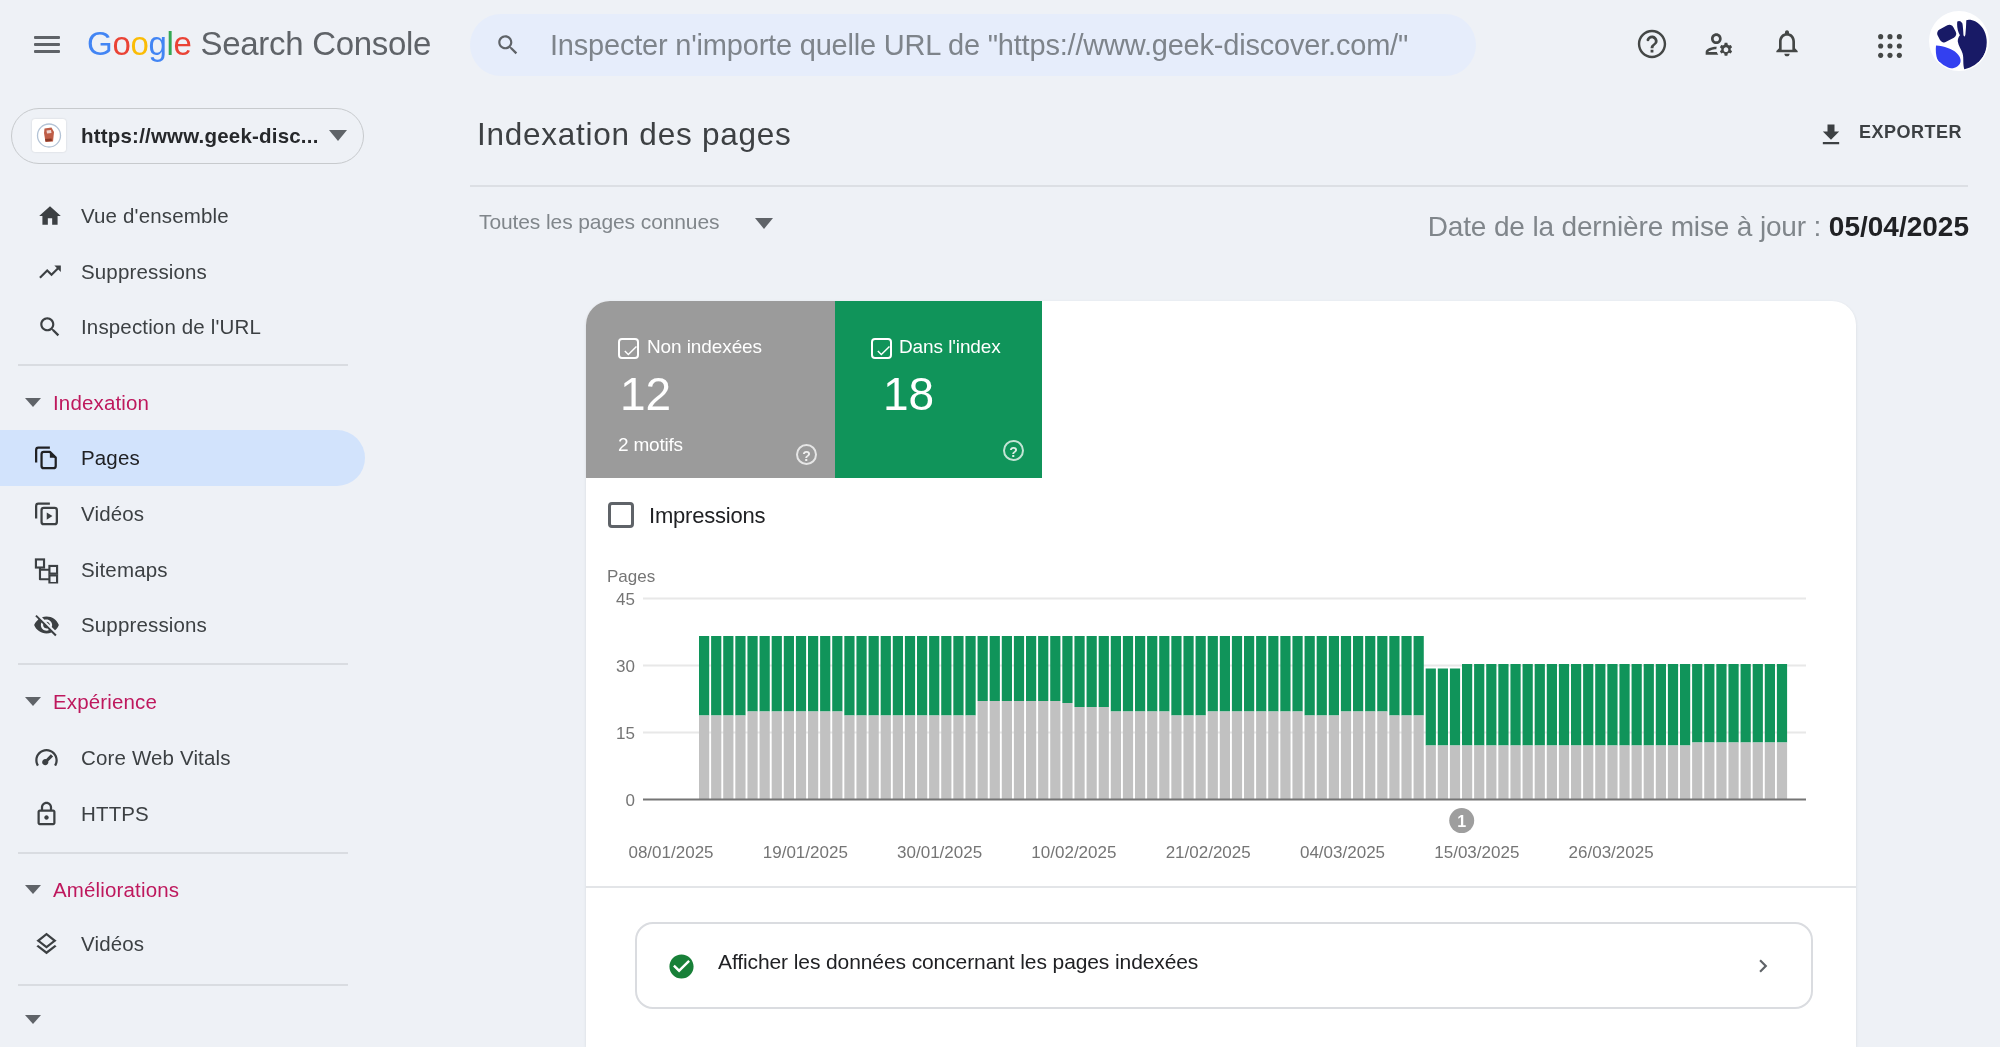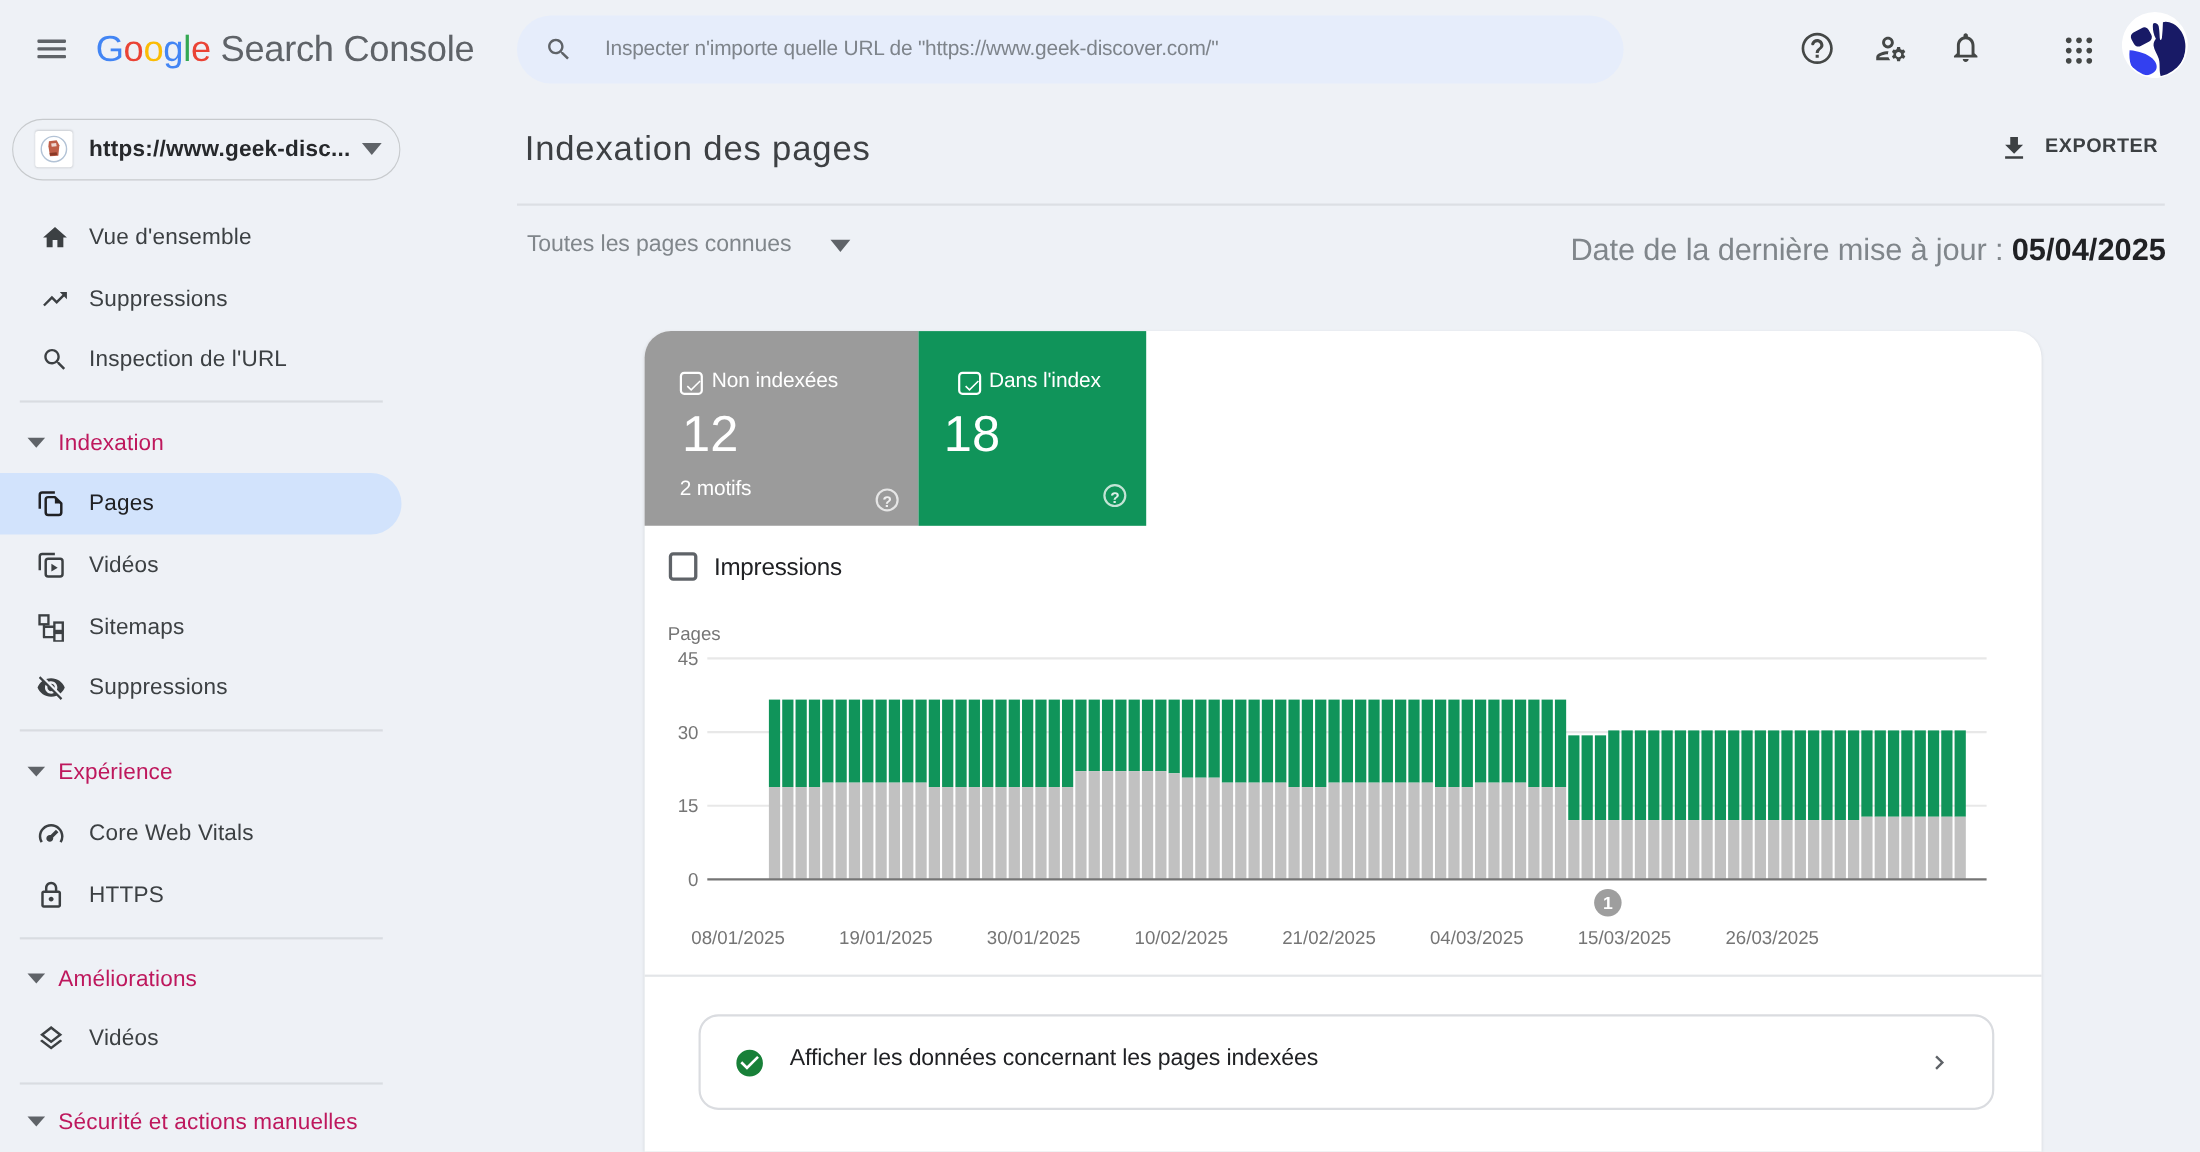--- a/index.html
+++ b/index.html
@@ -6,21 +6,21 @@
 html,body{width:2000px;height:1047px;overflow:hidden}
 body{background:#eef1f6;font-family:"Liberation Sans",sans-serif;position:relative;color:#3c4043}
 .abs{position:absolute}
 
 .burger{left:34px;top:36px;width:26px;height:17px}
 .burger div{height:2.6px;background:#5f6368;border-radius:1px;position:absolute;width:26px}
 .logo{left:87px;top:25px;font-size:33px;letter-spacing:-0.3px;white-space:nowrap}
 .logo .sc{color:#5f6368}
 .searchbar{left:470px;top:14px;width:1006px;height:62px;background:#e6edfb;border-radius:31px}
 .searchbar svg{position:absolute;left:25px;top:18px}
-.searchbar .ph{position:absolute;left:80px;top:0;line-height:62px;font-size:19px;letter-spacing:-0.2px;color:#7e848b;white-space:nowrap}
+.searchbar .ph{position:absolute;left:80px;top:0;line-height:62px;font-size:29px;letter-spacing:-0.2px;color:#7e848b;white-space:nowrap}
 
 .prop{left:11px;top:108px;width:353px;height:56px;border:1.5px solid #c7cacd;border-radius:28px}
 .prop .fav{position:absolute;left:20px;top:10px;width:34px;height:33px;background:#fff;border-radius:3px;box-shadow:0 0 2px rgba(0,0,0,.15)}
 .prop .ptxt{position:absolute;left:69px;top:0;line-height:53px;font-size:20.5px;font-weight:700;letter-spacing:0.2px;color:#26282b}
 .caret{width:0;height:0;border-left:9px solid transparent;border-right:9px solid transparent;border-top:11px solid #5f6368}
 .scaret{width:0;height:0;border-left:8px solid transparent;border-right:8px solid transparent;border-top:9px solid #5f6368}
 .nav-item{left:0;width:365px;height:56px}
 .nav-item .ic{position:absolute;left:37px;top:50%;transform:translateY(-50%)}
 .nav-item .ic2{position:absolute;left:33px;top:50%;transform:translateY(-50%)}
 .nav-item .t{position:absolute;left:81px;top:0;width:280px;line-height:56px;font-size:20.5px;letter-spacing:0.15px;color:#3c4043;white-space:nowrap}
@@ -195,21 +195,20 @@
   </div>
 <div class="abs nav-item" style="top:916px">
 <svg class="ic2" width="27" height="27" viewBox="0 0 24 24">
       <path fill="#3c4043" d="M11.99 18.54l-7.37-5.73L3 14.07l9 7 9-7-1.63-1.27-7.38 5.74zM12 16l7.36-5.73L21 9l-9-7-9 7 1.63 1.27L12 16zm0-11.47L17.74 9 12 13.47 6.26 9 12 4.53z"></path>
     </svg>
 <span class="t">Vidéos</span>
   </div>
 <div class="abs sdiv" style="top:983.5px"></div>
 <div class="abs nav-head" style="top:995px">
     <div class="scaret"></div>
-    <span class="t">Sécurité et actions manuelles</span>
   </div>
 
 <div class="abs title">Indexation des pages</div>
 <svg class="abs" style="left:1817px;top:121px" width="28" height="28" viewBox="0 0 24 24">
     <path fill="#3c4043" d="M19 9h-4V3H9v6H5l7 7 7-7zM5 18v2h14v-2H5z"></path>
   </svg>
 <div class="abs export" style="left:1859px;top:122px">EXPORTER</div>
 <div class="abs hdiv"></div>
 <div class="abs filter">Toutes les pages connues</div>
 <div class="abs caret" style="left:755px;top:218px"></div>
@@ -227,21 +226,21 @@
 <div class="sub" style="top:133px">2 motifs</div>
 <div class="qm" style="right:18px;top:143px">?</div>
 </div>
 <div class="abs statbox" style="left:835px;top:301px;width:207px;background:#10945a">
 <div class="cb" style="left:36px">
       <svg width="23" height="23" viewBox="0 0 24 24">
         <path fill="#fff" d="M9 16.17L4.83 12l-1.42 1.41L9 19 21 7l-1.41-1.41z" transform="scale(0.75) translate(4,4)"></path>
       </svg>
     </div>
 <span class="lbl" style="left:64px">Dans l'index</span>
-<div class="num" style="top:66px;left:23px">18</div>
+<div class="num" style="top:66px;left:48px">18</div>
 <div class="qm" style="right:18px;top:139px">?</div>
 </div>
 <div class="abs impr"></div>
 <div class="abs implbl">Impressions</div>
 
 <svg class="abs" id="chart" style="left:586px;top:540px" width="1270" height="340" viewBox="0 0 1270 340">
 <line x1="57" y1="58.5" x2="1220" y2="58.5" stroke="#e8e8e8" stroke-width="2"></line>
 <line x1="57" y1="125.5" x2="1220" y2="125.5" stroke="#e8e8e8" stroke-width="2"></line>
 <line x1="57" y1="192.5" x2="1220" y2="192.5" stroke="#e8e8e8" stroke-width="2"></line>
 <text x="49" y="64.5" text-anchor="end" font-size="17" fill="#757575">45</text>

